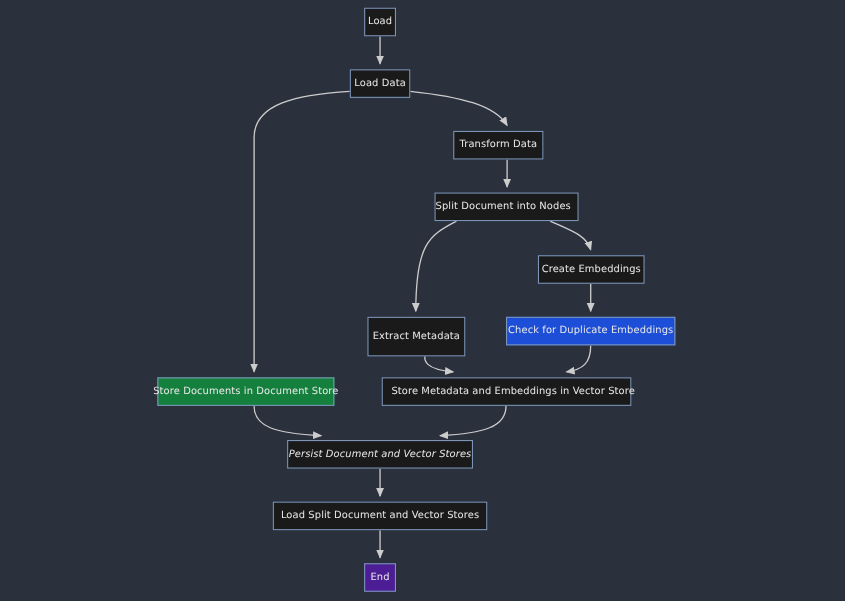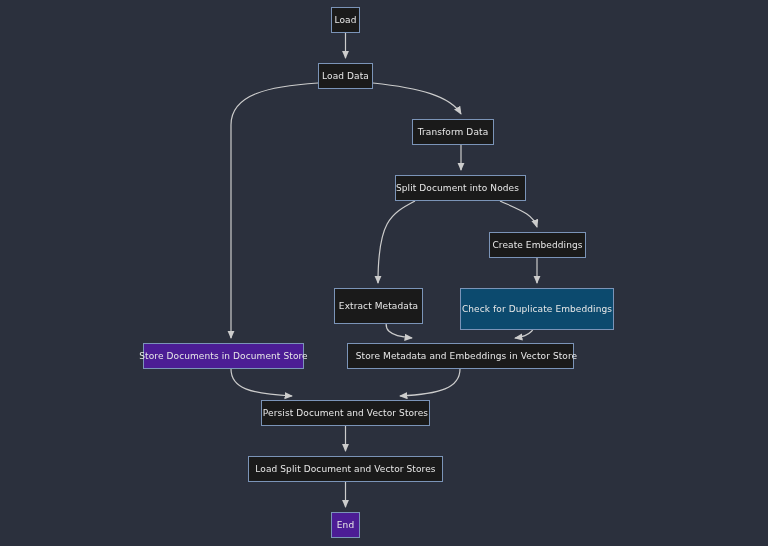--- a/index.html
+++ b/index.html
@@ -82,30 +82,30 @@
       </div>
       <div class="node" style="left: 395px; top: 175px; width: 131px; height: 26px; background: rgb(26, 26, 26); border-color: rgb(123, 148, 184); color: rgb(232, 232, 232); justify-content: flex-end;">
         <span class="node-label">Split Document into Nodes</span>
       </div>
       <div class="node" style="left: 489px; top: 232px; width: 97px; height: 26px; background: rgb(26, 26, 26); border-color: rgb(123, 148, 184); color: rgb(232, 232, 232);">
         <span class="node-label">Create Embeddings</span>
       </div>
       <div class="node" style="left: 334px; top: 288px; width: 89px; height: 36px; background: rgb(26, 26, 26); border-color: rgb(123, 148, 184); color: rgb(232, 232, 232);">
         <span class="node-label">Extract Metadata</span>
       </div>
-      <div class="node" style="left: 460px; top: 288px; width: 154px; height: 42px; background: #0c4a6e; border-color: rgb(123, 148, 184); color: rgb(232, 232, 232);">
+      <div class="node" style="left: 460px; top: 288px; width: 154px; height: 26px; background: #1d4ed8; border-color: rgb(123, 148, 184); color: rgb(232, 232, 232);">
         <span class="node-label">Check for Duplicate Embeddings</span>
       </div>
-      <div class="node" style="left: 143px; top: 343px; width: 161px; height: 26px; background: #4c1d95; border-color: rgb(123, 148, 184); color: rgb(232, 232, 232);">
+      <div class="node" style="left: 143px; top: 343px; width: 161px; height: 26px; background: #15803d; border-color: rgb(123, 148, 184); color: rgb(232, 232, 232);">
         <span class="node-label">Store Documents in Document Store</span>
       </div>
       <div class="node" style="left: 347px; top: 343px; width: 227px; height: 26px; background: rgb(26, 26, 26); border-color: rgb(123, 148, 184); color: rgb(232, 232, 232); padding-left: 12px;">
         <span class="node-label">Store Metadata and Embeddings in Vector Store</span>
       </div>
-      <div class="node" style="left: 261px; top: 400px; width: 169px; height: 26px; background: rgb(26, 26, 26); border-color: rgb(123, 148, 184); color: rgb(232, 232, 232);">
+      <div class="node" style="left: 261px; top: 400px; width: 169px; height: 26px; background: rgb(26, 26, 26); border-color: rgb(123, 148, 184); color: rgb(232, 232, 232); font-style: italic;">
         <span class="node-label">Persist Document and Vector Stores</span>
       </div>
       <div class="node" style="left: 248px; top: 456px; width: 195px; height: 26px; background: rgb(26, 26, 26); border-color: rgb(123, 148, 184); color: rgb(232, 232, 232);">
         <span class="node-label">Load Split Document and Vector Stores</span>
       </div>
       <div class="node" style="left: 331px; top: 512px; width: 29px; height: 26px; background: #4c1d95; border-color: rgb(123, 148, 184); color: rgb(232, 232, 232);">
         <span class="node-label">End</span>
       </div>
     </div>
 

